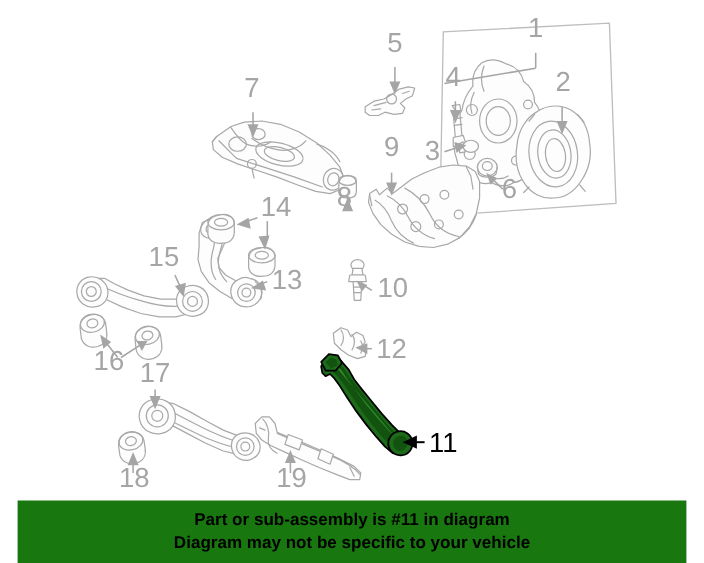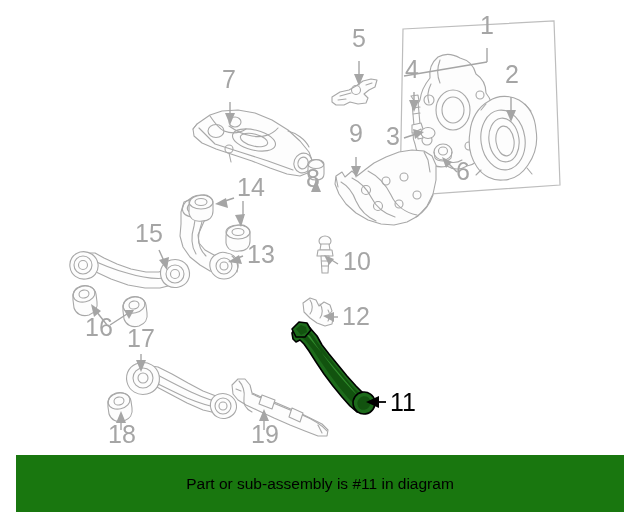--- a/index.html
+++ b/index.html
@@ -87,20 +87,21 @@
     align-items: center;
     justify-content: center;
     gap: 1px;
   }
   .notice-line {
     color: #000000;
     font-family: "Liberation Sans", sans-serif;
     font-size: 15.5px;
     line-height: 20px;
     white-space: nowrap;
+    font-weight: bold;
   }
 </style>
 </head>
 <body>
 
 <div id="app">
 
   <svg id="diagram-svg" viewBox="0 0 640 512">
 
     <g>
@@ -468,15 +469,16 @@
     <text class="callout-label" x="149" y="242" text-anchor="middle">15</text>
     <text class="callout-label" x="99" y="336" text-anchor="middle">16</text>
     <text class="callout-label" x="141" y="347" text-anchor="middle">17</text>
     <text class="callout-label" x="122" y="443" text-anchor="middle">18</text>
     <text class="callout-label" x="265" y="443" text-anchor="middle">19</text>
 
   </svg>
 
   <div id="notice-banner">
     <div class="notice-line">Part or sub-assembly is #11 in diagram</div>
+    <div class="notice-line">Diagram may not be specific to your vehicle</div>
   </div>
 
 </div>
 
 </body></html>

